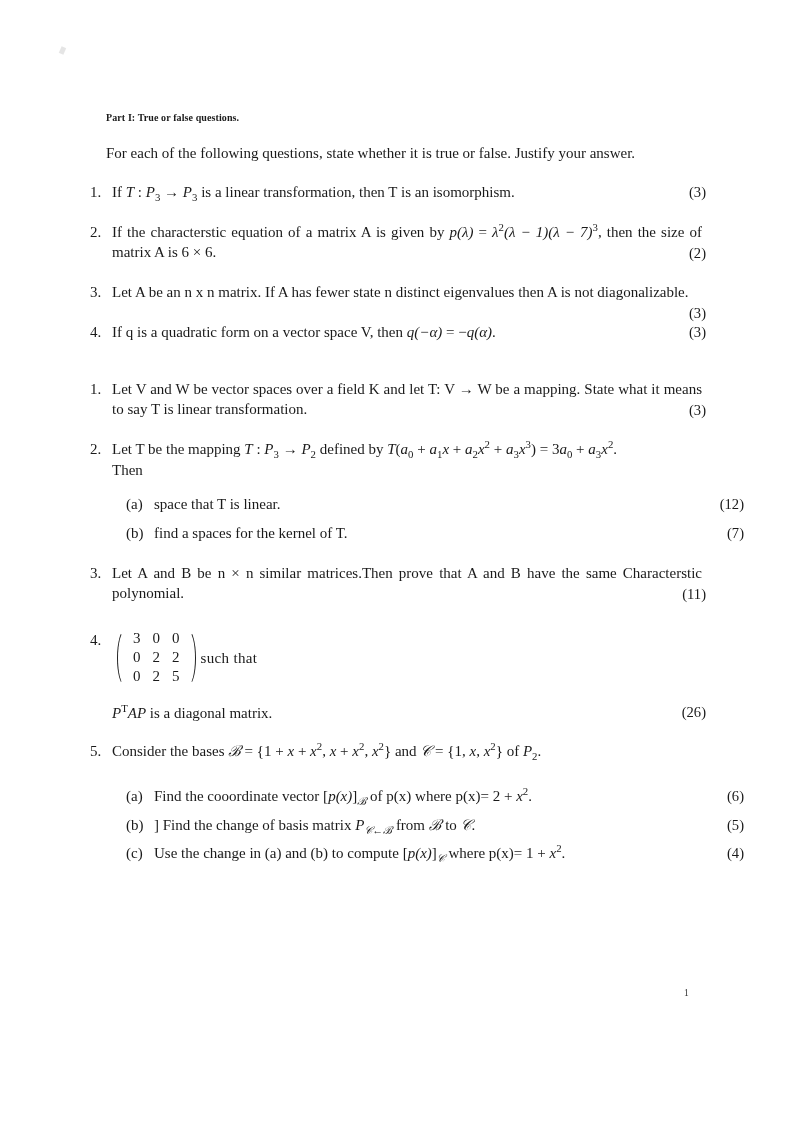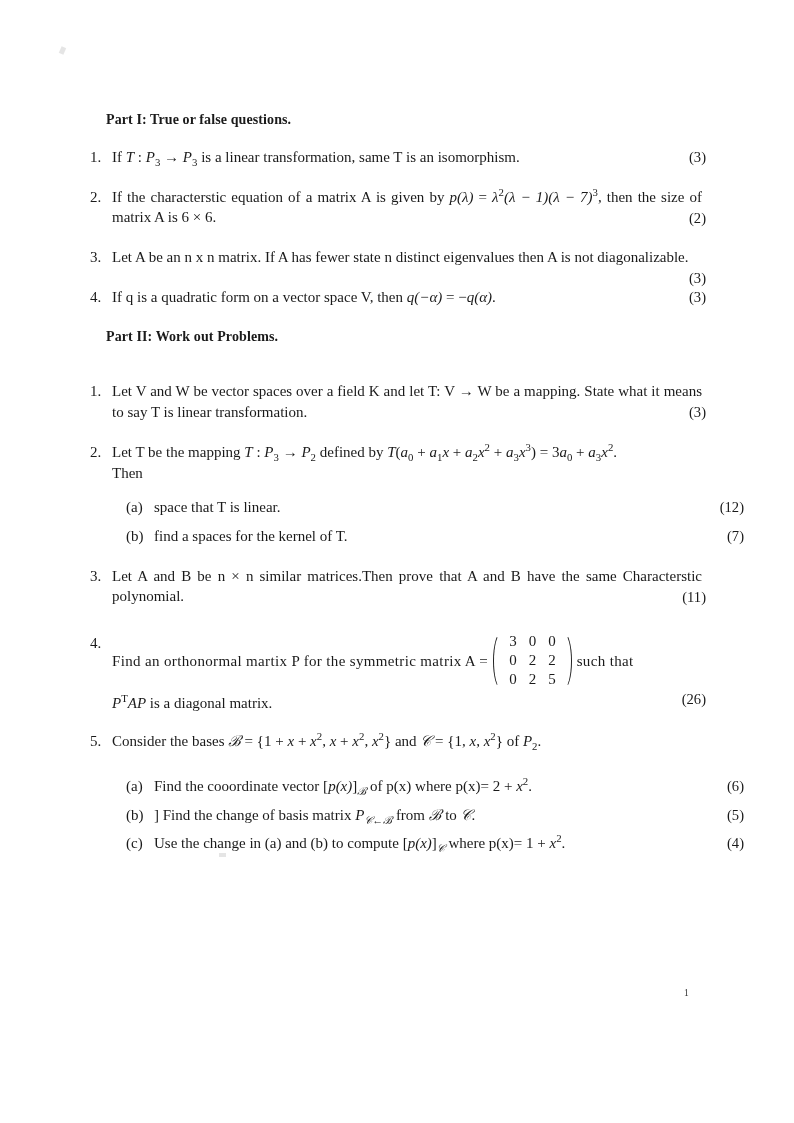--- a/index.html
+++ b/index.html
@@ -22,21 +22,21 @@
   }
   .content {
     position: absolute;
     left: 88px;
     top: 112px;
     width: 618px;
   }
   
   .part-heading {
     font-weight: bold;
-    font-size: 14px;
+    font-size: 10px;
     margin: 0 0 0 18px;
     letter-spacing: 0.1px;
   }
   .intro {
     font-size: 15px;
     margin: 20px 0 0 18px;
     text-align: justify;
     line-height: 1.34;
   }
   
@@ -160,26 +160,27 @@
 
 <div class="page">
 
   <div class="speck s1"></div>
   <div class="speck s2"></div>
 
   <div class="content">
 
     <div class="part-heading">Part I: True or false questions.</div>
 
+    <div class="intro">For each of the following questions, state whether it is true or false.  Justify your answer.</div>
 
     <ul class="qlist">
 
       <li class="qrow" style="margin-top:19px;">
         <span class="qnum">1.</span>
-        <span class="qbody nojust"><span>If </span><span class="mi">T</span><span> : </span><span class="mi">P</span><sub>3</sub><span> → </span><span class="mi">P</span><sub>3</sub><span> is a linear transformation, same T is an isomorphism.</span></span>
+        <span class="qbody nojust"><span>If </span><span class="mi">T</span><span> : </span><span class="mi">P</span><sub>3</sub><span> → </span><span class="mi">P</span><sub>3</sub><span> is a linear transformation, then T is an isomorphism.</span></span>
         <span class="marks">(3)</span>
       </li>
 
       <li class="qrow" style="margin-top:19px;">
         <span class="qnum">2.</span>
         <span class="qbody"><span>If the characterstic equation of a matrix A is given by </span><span class="mi">p</span><span class="mi">(λ)</span><span> = </span><span class="mi">λ</span><sup>2</sup><span class="mi">(λ − 1)(λ − 7)</span><sup>3</sup><span>, then the size of matrix A is 6 × 6.</span></span>
         <span class="marks line2">(2)</span>
       </li>
 
       <li class="qrow" style="margin-top:19px;">
@@ -188,21 +189,20 @@
         <span class="marks line2">(3)</span>
       </li>
 
       <li class="qrow" style="margin-top:19px;">
         <span class="qnum">4.</span>
         <span class="qbody nojust"><span>If q is a quadratic form on a vector space V, then </span><span class="mi">q</span><span class="mi">(−α)</span><span> = </span><span>−</span><span class="mi">q</span><span class="mi">(α)</span><span>.</span></span>
         <span class="marks">(3)</span>
       </li>
     </ul>
 
-    <div class="part-heading" style="margin-top:22px;">Part II: Work out Problems.</div>
 
     <ul class="qlist">
 
       <li class="qrow" style="margin-top:36px;">
         <span class="qnum">1.</span>
         <span class="qbody"><span>Let V and W be vector spaces over a field K and let T: V </span><span>→</span><span> W be a mapping.  State what it means to say T is linear transformation.</span></span>
         <span class="marks line2">(3)</span>
       </li>
 
       <li class="qrow" style="margin-top:19px;">
@@ -228,21 +228,20 @@
       <li class="qrow" style="margin-top:19px;">
         <span class="qnum">3.</span>
         <span class="qbody">Let A and B be n × n similar matrices.Then prove that A and B have the same Characterstic polynomial.</span>
         <span class="marks line2">(11)</span>
       </li>
 
       <li class="qrow" style="margin-top:26px;">
         <span class="qnum">4.</span>
         <span class="qbody nojust">
           <span style="display:flex;align-items:center;">
-            <span style="letter-spacing:.35px;">Find an orthonormal martix P for the symmetric matrix A  =</span>
             <span class="matrix-inline">
               <span class="paren left"></span>
               <table class="mat">
                 <tbody>
                     <tr>
                   <td>3</td>
                   <td>0</td>
                   <td>0</td>
                 </tr>
                 <tr>
@@ -254,23 +253,23 @@
                   <td>0</td>
                   <td>2</td>
                   <td>5</td>
                 </tr>
               </tbody>
                 </table>
               <span class="paren right"></span>
             </span>
             <span style="letter-spacing:.35px;">such that</span>
           </span>
-          <span style="display:block;margin-top:2px;"><span class="mi">P</span><sup>T</sup><span class="mi">AP</span><span> is a diagonal matrix.</span></span>
+          <span style="display:block;margin-top:15px;"><span class="mi">P</span><sup>T</sup><span class="mi">AP</span><span> is a diagonal matrix.</span></span>
         </span>
-        <span class="marks line3" style="top:56px;">(26)</span>
+        <span class="marks line3" style="top:72px;">(26)</span>
       </li>
 
       <li class="qrow" style="margin-top:18px;">
         <span class="qnum">5.</span>
         <span class="qbody nojust"><span>Consider the bases </span><span class="cal">ℬ</span><span> = </span><span>{1 + </span><span class="mi">x</span><span> + </span><span class="mi">x</span><sup>2</sup><span>, </span><span class="mi">x</span><span> + </span><span class="mi">x</span><sup>2</sup><span>, </span><span class="mi">x</span><sup>2</sup><span>}</span><span> and </span><span class="cal">𝒞</span><span> = </span><span>{1, </span><span class="mi">x</span><span>, </span><span class="mi">x</span><sup>2</sup><span>}</span><span> of </span><span class="mi">P</span><sub>2</sub><span>.</span></span>
       </li>
     </ul>
 
     <ul class="sublist">
       <li class="subrow" style="margin-top:24px;">

